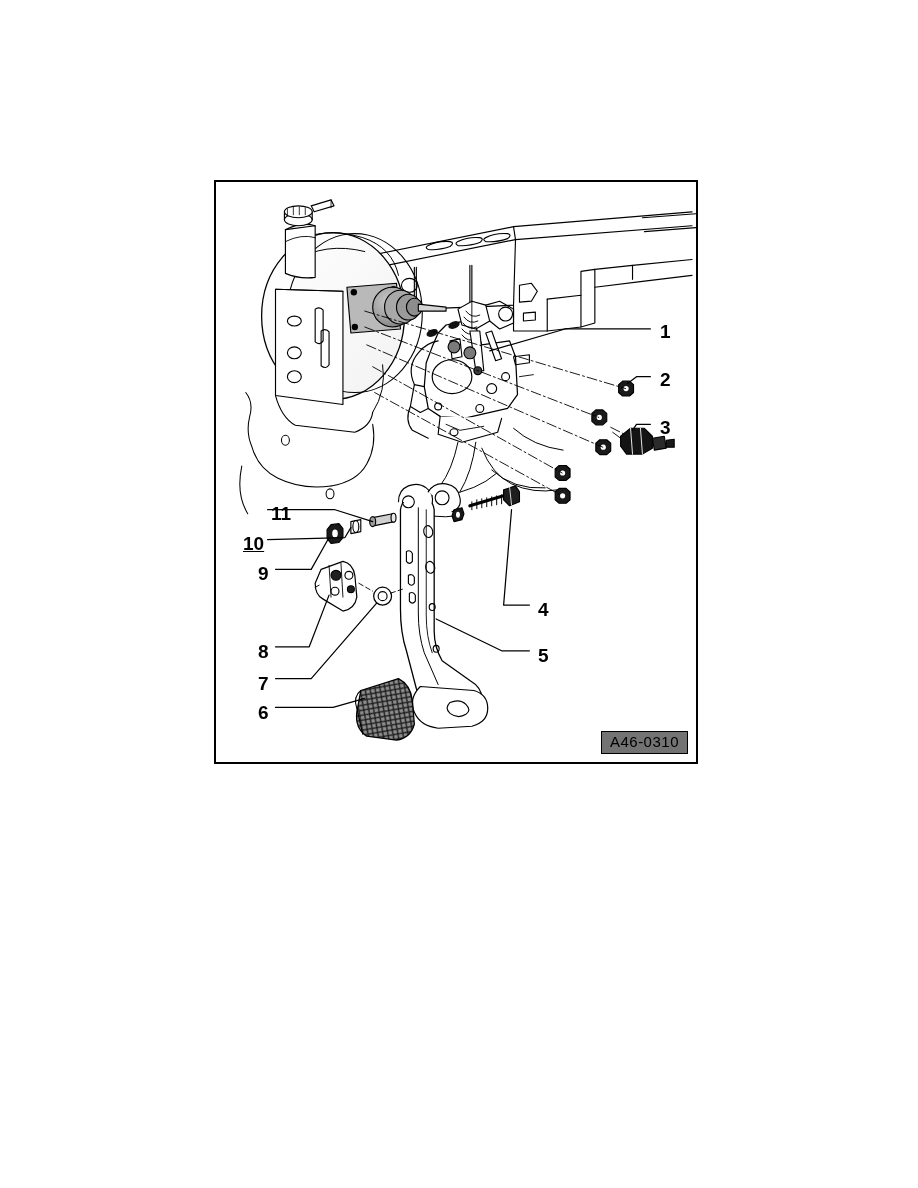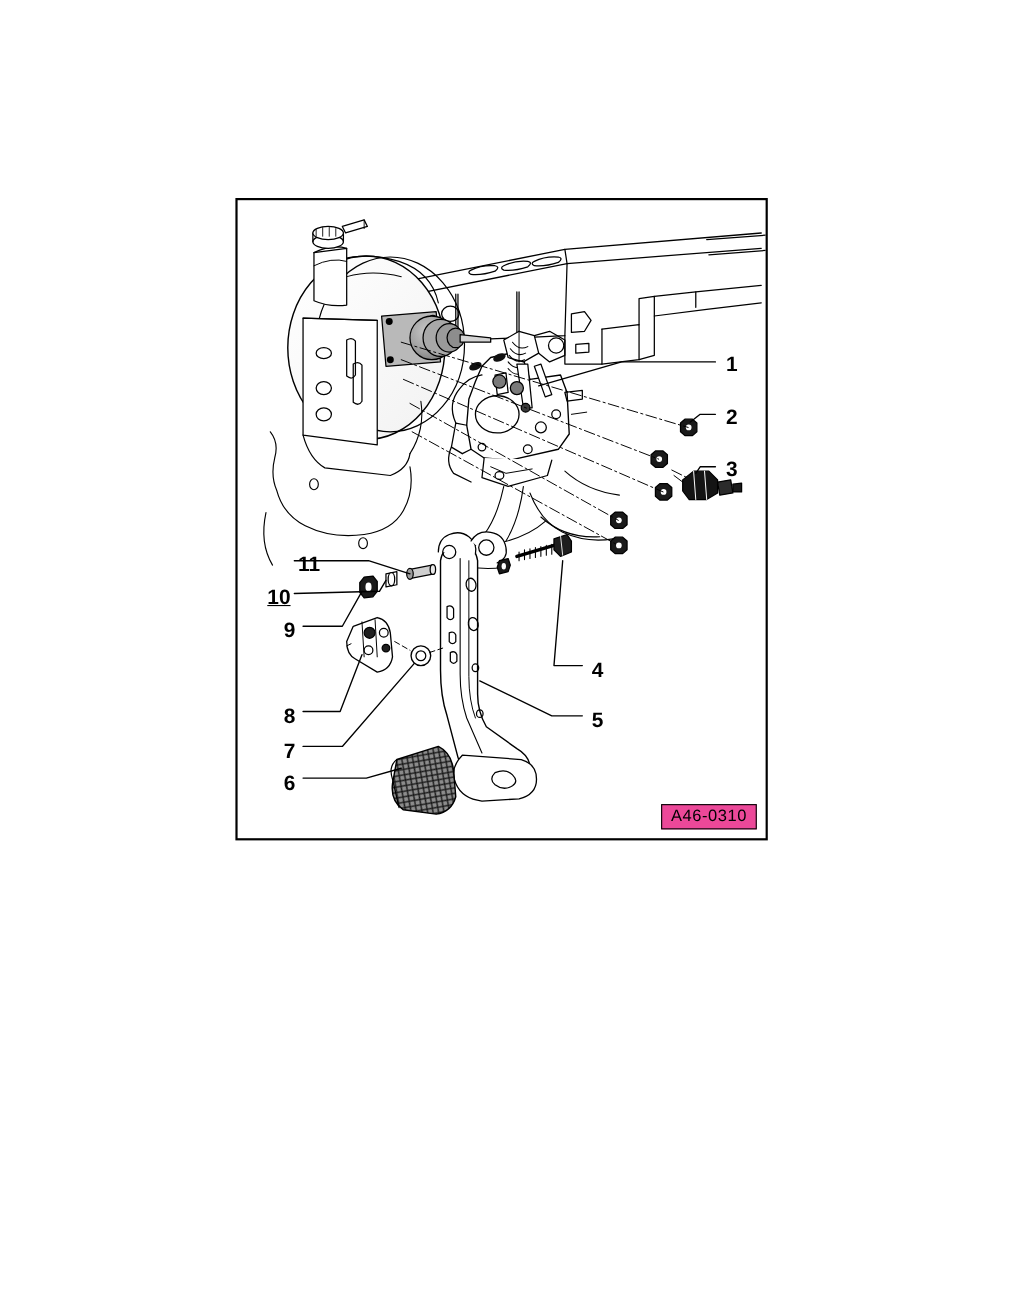--- a/index.html
+++ b/index.html
@@ -50,21 +50,21 @@
     color: #000000;
     user-select: none;
     white-space: nowrap;
   }
   
   #figure-id-box {
     position: absolute;
     right: 8px;
     bottom: 8px;
     border: 1.4px solid #000000;
-    background: #ec4899;
+    background: #737373;
     padding: 2px 8px 3px 8px;
     font-family: "Liberation Sans", sans-serif;
     font-size: 15px;
     letter-spacing: 0.5px;
     color: #000000;
     line-height: 1.1;
   }
 </style>
 </head>
 <body>

